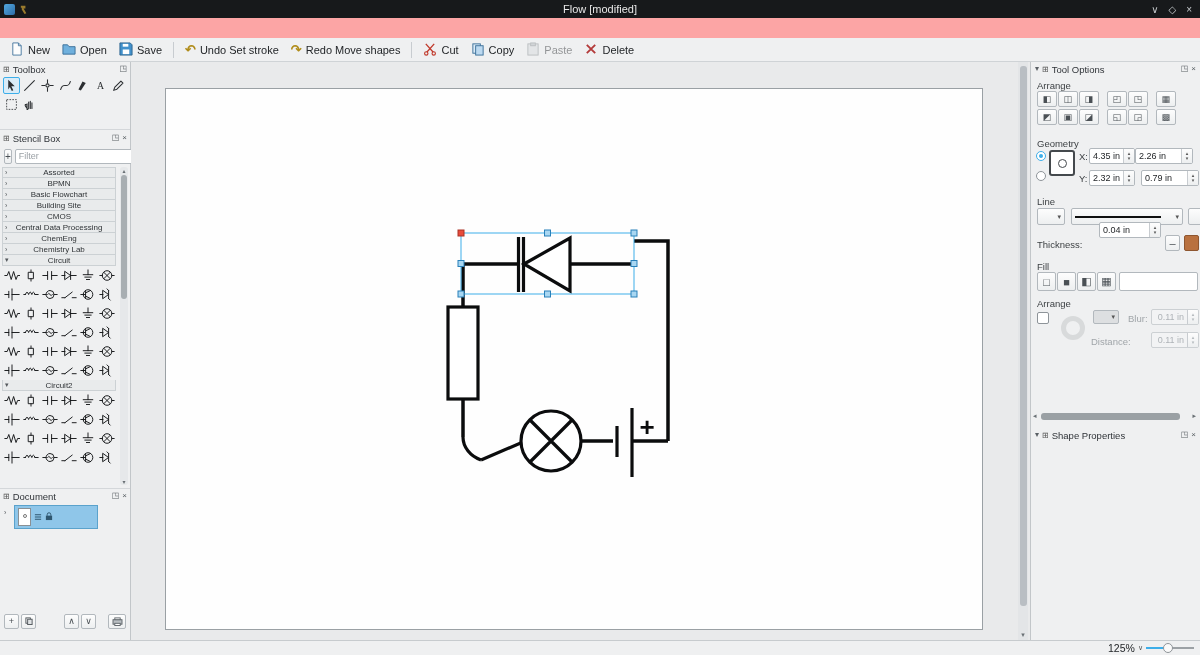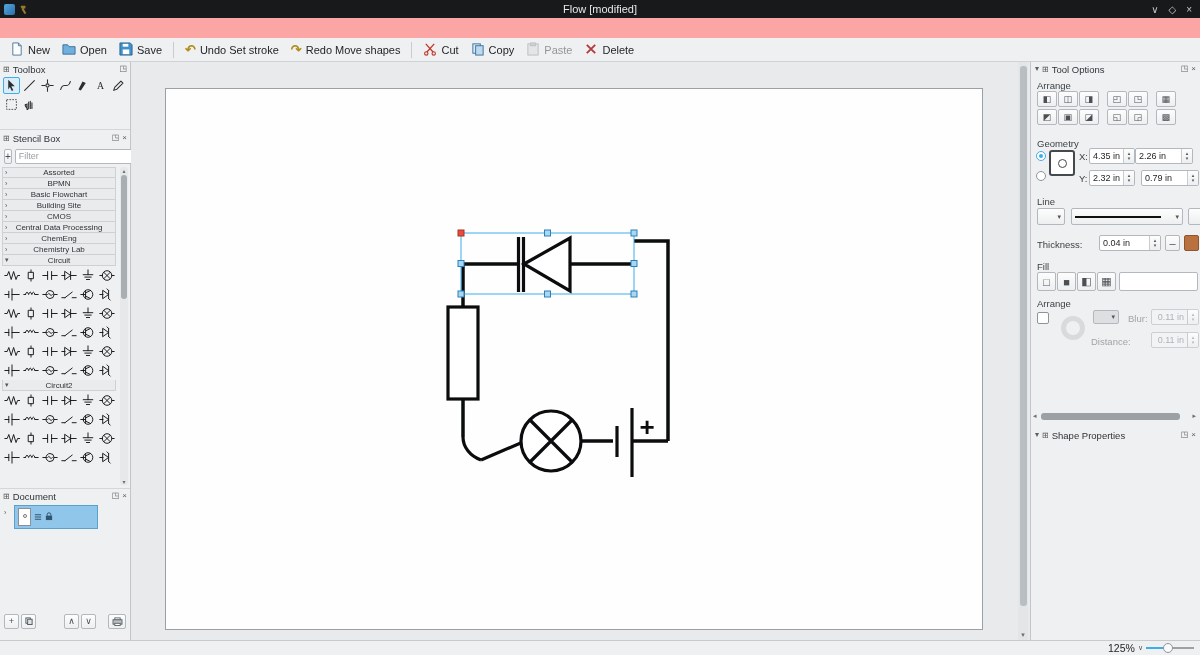--- a/index.html
+++ b/index.html
@@ -966,21 +966,21 @@
     <div class="combo" style="position:absolute;left:6px;top:146px;width:28px">
         <span class="caret">▾</span>
       </div>
     <div class="combo" style="position:absolute;left:40px;top:146px;width:112px">
         <span class="linepreview"></span>
         <span class="caret">▾</span>
       </div>
     <div class="combo" style="position:absolute;left:157px;top:146px;width:20px"></div>
 
     <span class="seclabel" style="top:177px">Thickness:</span>
-    <div class="spin" style="position:absolute;left:68px;top:173px;width:62px">
+    <div class="spin" style="position:absolute;left:68px;top:160px;width:62px">
       <span class="v">0.04 in</span>
         <span class="a">
           <span>▴</span>
           <span>▾</span>
         </span>
     </div>
     <div class="tinybtn" style="position:absolute;left:134px;top:173px;width:15px;height:16px">–</div>
     <div class="tinybtn" style="position:absolute;left:153px;top:173px;width:15px;height:16px;background:#b9713f;border-color:#8e5630"></div>
 
     <span class="seclabel" style="top:199px">Fill</span>

